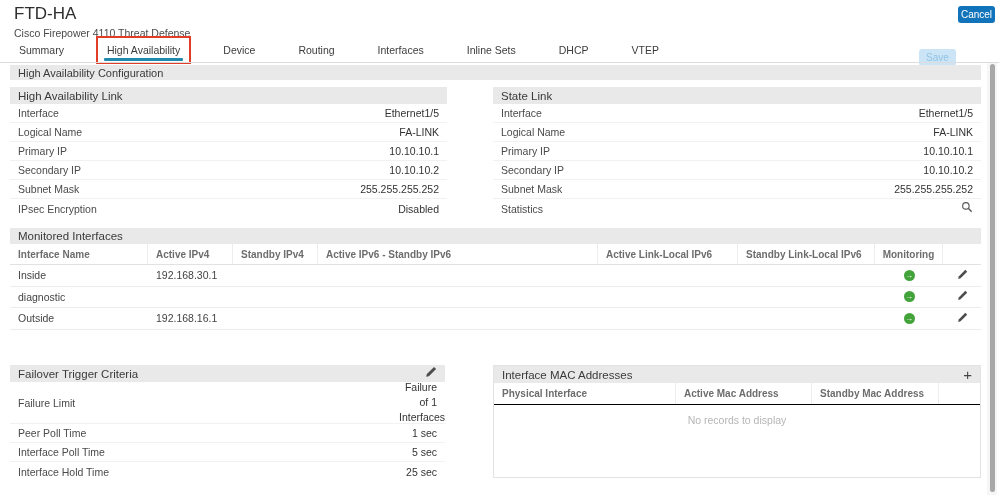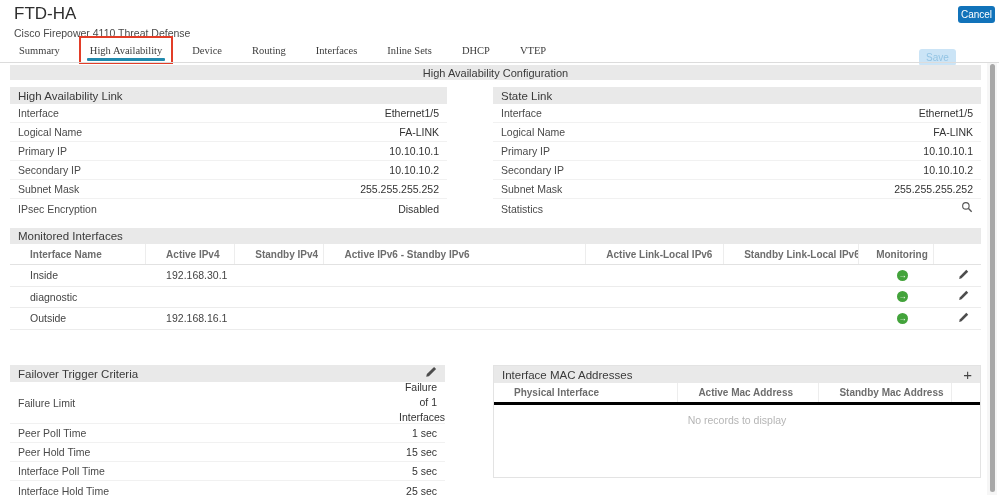--- a/index.html
+++ b/index.html
@@ -8,32 +8,32 @@
 
   
   .page-title { position:absolute; left:14px; top:4px; font-size:17px; color:#2e2e2e; }
   .page-subtitle { position:absolute; left:14px; top:27px; font-size:10.5px; color:#4a4a4a; }
   .btn { position:absolute; top:6px; height:17px; font-size:10px; border:none; border-radius:3px;
          font-family:inherit; text-align:center; line-height:17px; cursor:pointer; }
   .btn-save { left:919px; width:37px; background:#cbe4f6; color:#93c4e4;margin-top:43px; }
   .btn-cancel { left:958px; width:37px; background:#1173ba; color:#ffffff; }
 
   
-  .tabbar { position:absolute; left:16px; top:38px; height:24px; display:flex; gap:24px;font-family:Liberation Serif, serif; }
+  .tabbar { position:absolute; left:16px; top:38px; height:24px; display:flex; gap:37px; }
   .tab { font-size:10.5px; color:#3c3c3c; display:flex; align-items:center; padding:0 3px;
          position:relative; cursor:pointer; white-space:nowrap; }
   .tab-underline { position:absolute; left:0; right:0; bottom:1px; height:3px; background:#2089ad; border-radius:1px; }
   .annotation-box { position:absolute; left:-8px; right:-8px; top:-2px; bottom:-2px;
                     border:2px solid #e23d28; pointer-events:none; }
   .tabs-divider { position:absolute; left:0; top:62px; width:999px; height:1px; background:#dcdcdc; }
 
   
   .bar { background:#e9e9e9; display:flex; align-items:center; justify-content:space-between;
          padding:0 8px; color:#3a3a3a; }
-  .config-bar { position:absolute; left:10px; top:65px; width:971px; height:15px; font-size:11px;justify-content:center; }
+  .config-bar { position:absolute; left:10px; top:65px; width:971px; height:15px; font-size:11px; }
   .panel { position:absolute; background:#fff; }
   .panel-bar { height:17px; font-size:11.5px; }
   #panel-halink   { left:10px;  top:87px;  width:437px; }
   #panel-statelink{ left:493px; top:87px;  width:488px; }
   #panel-failover { left:10px;  top:365px; width:435px; }
   #panel-mac      { left:493px; top:365px; width:488px; height:113px; border:1px solid #e3e3e3; }
 
   .kvrow { display:flex; justify-content:space-between; align-items:center; height:19px;
            padding:0 8px; border-bottom:1px solid #f1f1f1; font-size:10.5px; }
   .kvrow:last-child { border-bottom:none;align-items:center; }
@@ -45,30 +45,30 @@
   .icon-btn { background:none; border:none; padding:0; cursor:pointer; display:flex; align-items:center; }
 
   
   #monitored { left:10px; top:228px; width:971px; position:absolute; }
   .mon-bar { height:16px; font-size:11.5px; }
   .trow { display:flex; align-items:center; }
   .thead { height:21px; font-size:10px; font-weight:bold; color:#6d6d6d; border-bottom:1px solid #e2e2e2; }
   .thead .cell { border-right:1px solid #ededed; height:100%; display:flex; align-items:center; }
   .thead .cell:last-child { border-right:none; }
   .tbody-row { height:21.5px; font-size:10.5px; color:#444; border-bottom:1px solid #ececec; }
-  .cell { padding:0 8px; overflow:hidden; white-space:nowrap;margin-left:12px; }
+  .cell { padding:0 8px; overflow:hidden; white-space:nowrap; }
   .c-name{width:138px;} .c-a4{width:85px;} .c-s4{width:85px;} .c-a6{width:280px;}
   .c-all{width:140px;} .c-sll{width:137px;}
   .c-mon{width:68px; display:flex; justify-content:center;}
   .c-act{width:38px; display:flex; justify-content:center;}
   .mon-green { width:11px; height:11px; border-radius:50%; background:#43a33b; color:#fff;
                font-size:8px; line-height:11px; text-align:center; display:inline-block; font-weight:bold; }
 
   
-  .mac-head { height:22px; font-size:10px; font-weight:bold; color:#6d6d6d; border-bottom:3px solid #000000; }
+  .mac-head { height:22px; font-size:10px; font-weight:bold; color:#6d6d6d; border-bottom:1px solid #000000; }
   .mac-head .cell { border-right:1px solid #ededed; height:100%; display:flex; align-items:center; }
   .mac-head .cell:last-child { border-right:none; }
   .m-phy{width:182px;} .m-act{width:136px;} .m-stb{width:127px;} .m-a{flex:1;}
   .mac-empty { text-align:center; font-size:10.5px; color:#b5b5b5; padding-top:9px; }
   .plus-glyph { font-size:15px; line-height:13px; color:#444; }
 
   
   .scroll-track { position:absolute; right:2px; top:63px; width:10px; height:432px; background:#f6f6f6; }
   .scroll-thumb { position:absolute; right:4px; top:64px; width:5px; height:428px; background:#a8a8a8; border-radius:3px; }
 </style>
@@ -259,24 +259,20 @@
   </div>
   <div class="kvrow tall">
     <span class="k">Failure Limit</span>
     <span class="v">Failure of 1 Interfaces</span>
   </div>
   <div class="kvrow">
     <span class="k">Peer Poll Time</span>
     <span class="v">1 sec</span>
   </div>
   <div class="kvrow">
-    <span class="k">Peer Hold Time</span>
-    <span class="v">15 sec</span>
-  </div>
-  <div class="kvrow">
     <span class="k">Interface Poll Time</span>
     <span class="v">5 sec</span>
   </div>
   <div class="kvrow">
     <span class="k">Interface Hold Time</span>
     <span class="v">25 sec</span>
   </div>
 </div>
 
 <div class="panel" id="panel-mac">

